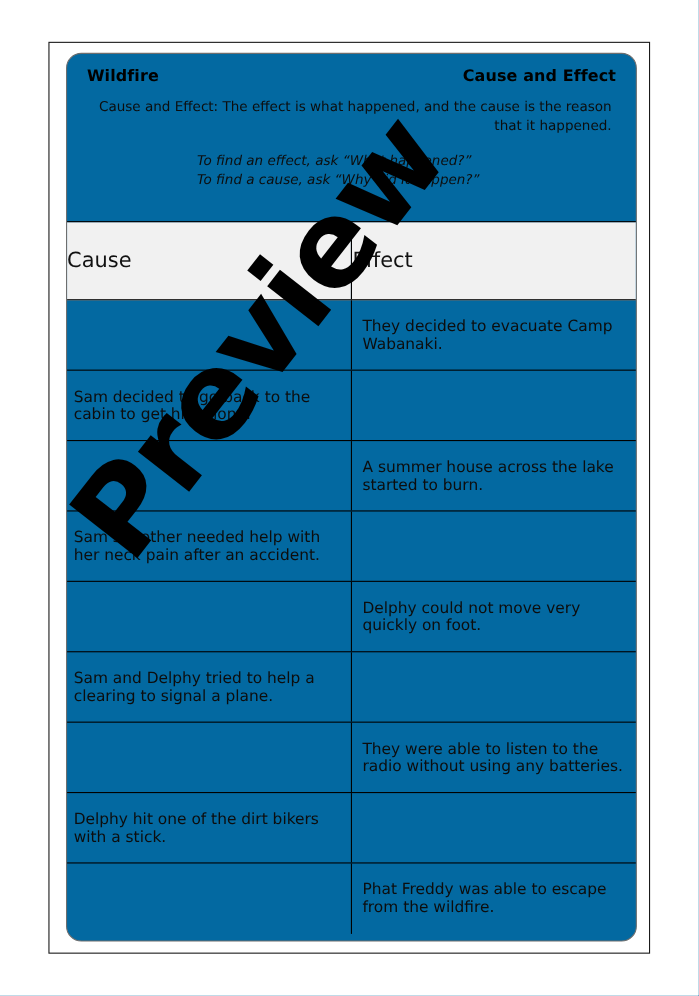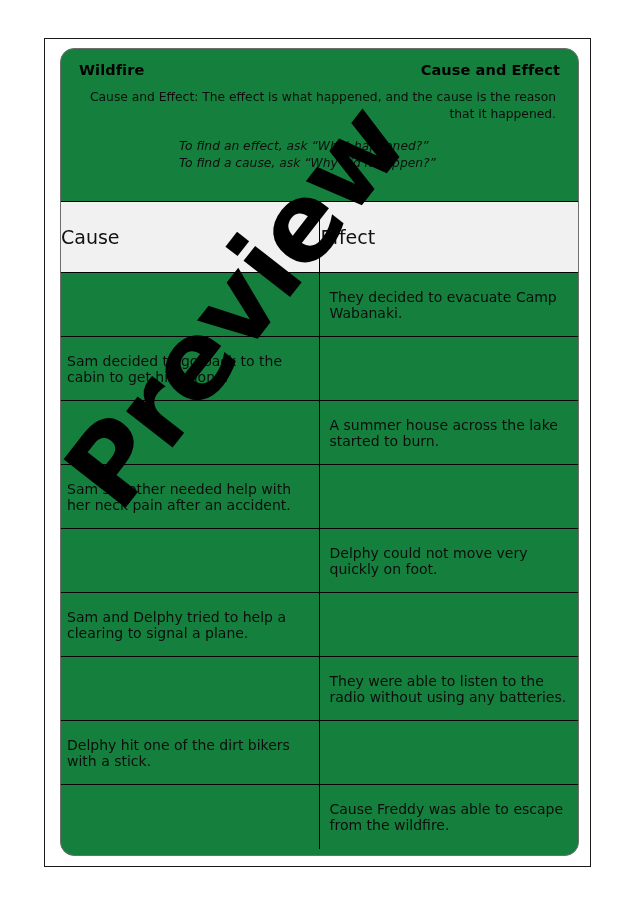--- a/index.html
+++ b/index.html
@@ -31,21 +31,21 @@
   
   .worksheet-card {
     position: absolute;
     left: 60px;
     top: 48px;
     width: 519px;
     height: 808px;
     border: 1px solid #6e6e6e;
     border-radius: 14px;
     box-sizing: border-box;
-    background: #15803d;
+    background: #0369a1;
     overflow: hidden;
   }
 
   
   .sheet-header {
     position: absolute;
     left: 0;
     top: 0;
     width: 100%;
     box-sizing: border-box;
@@ -215,21 +215,21 @@
       <tr>
         <td class="cell-cause"></td>
         <td class="cell-effect">They were able to listen to the radio without using any batteries.</td>
       </tr>
       <tr>
         <td class="cell-cause">Delphy hit one of the dirt bikers with a stick.</td>
         <td class="cell-effect"></td>
       </tr>
       <tr>
         <td class="cell-cause"></td>
-        <td class="cell-effect">Cause Freddy was able to escape from the wildfire.</td>
+        <td class="cell-effect">Phat Freddy was able to escape from the wildfire.</td>
       </tr>
     </tbody>
   </table>
 
 </div>
 
 <div class="watermark">
   <div class="watermark-text">Preview</div>
 </div>
 

